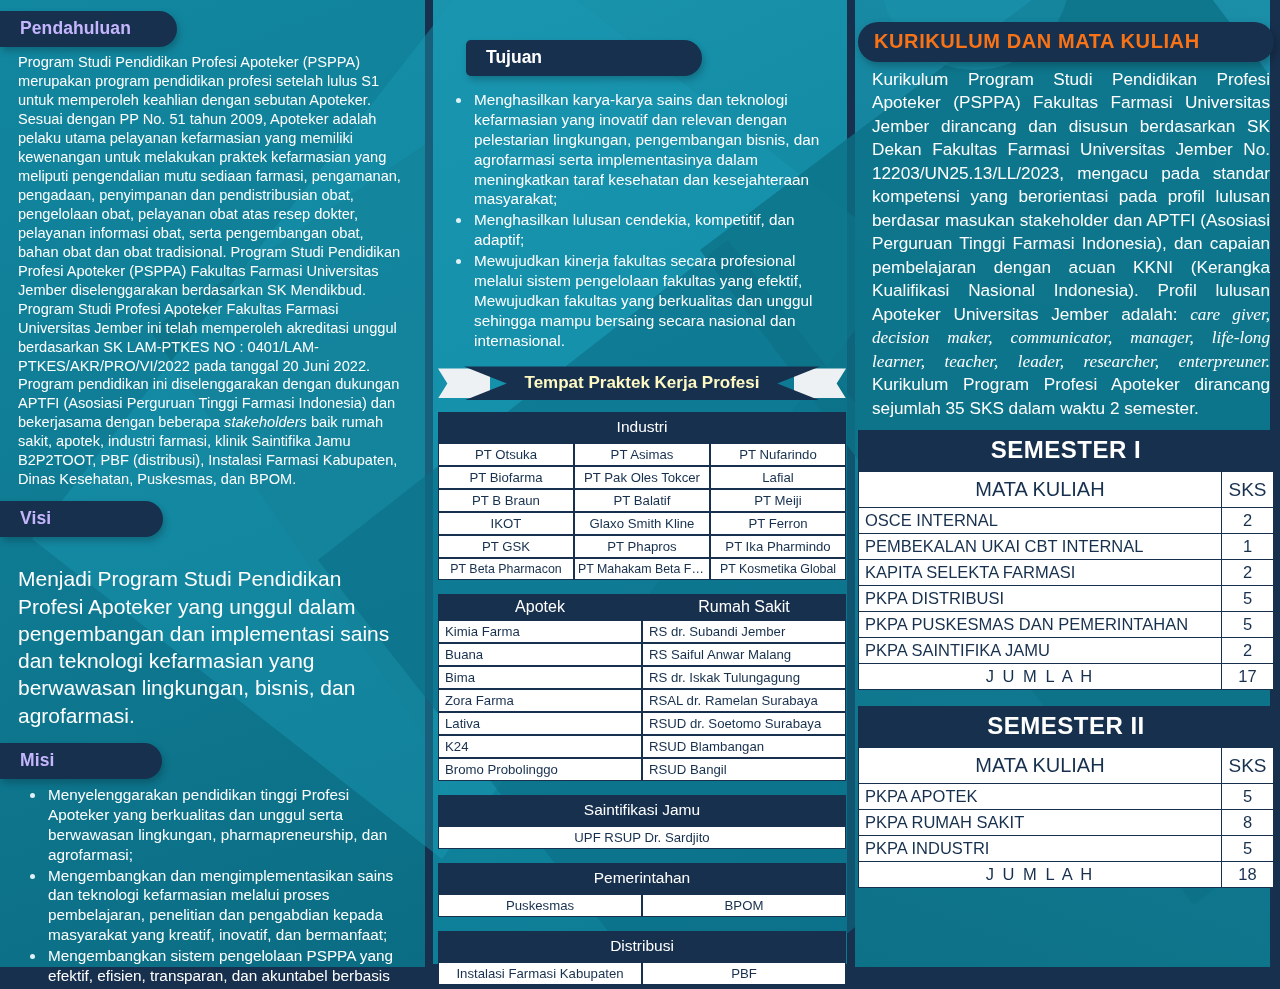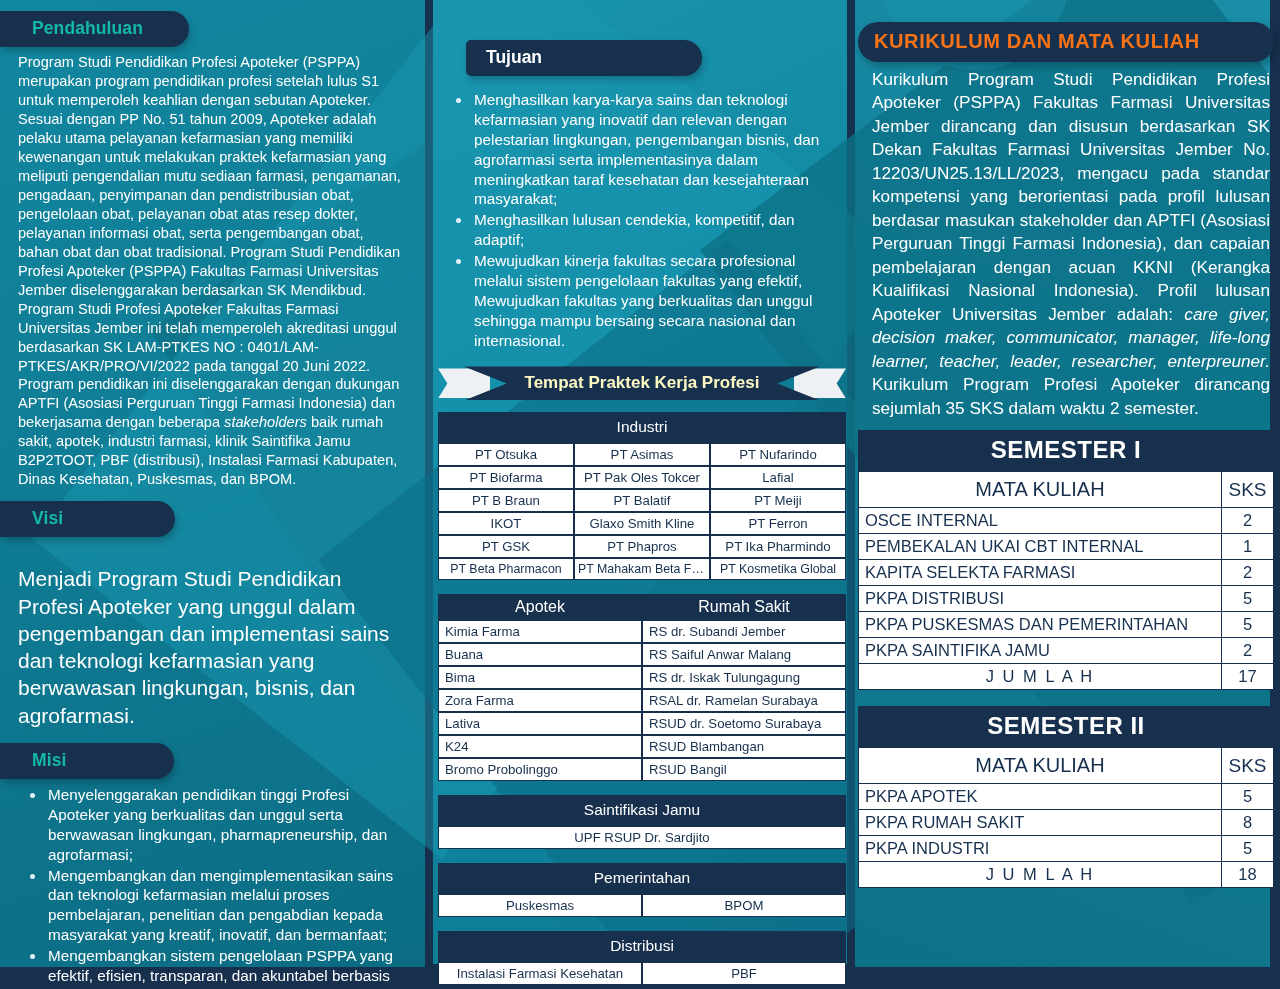--- a/index.html
+++ b/index.html
@@ -70,24 +70,24 @@
   
   .col{ position:absolute; top:0; height:989px; }
   .col-left{ left:0; width:430px; padding:0 18px 0 0; }
   .col-mid{ left:432px; width:420px; }
   .col-right{ left:858px; width:416px; }
 
   
   .pill{
     display:inline-block;
     background:#17304e;
-    color:#14b8a6;
+    color:#c4b5fd;
     font-weight:bold;
     font-size:17.5px;
-    padding:7px 46px 8px 32px;
+    padding:7px 46px 8px 20px;
     border-radius:0 22px 22px 0;
     box-shadow:2px 4px 7px rgba(0,0,0,.22);
     letter-spacing:.1px;
   }
   .pill-wrap{ margin:0 0 6px 0; }
 
   
   .pill2{
     display:inline-block;
     background:#17304e;
@@ -229,21 +229,21 @@
   table.sem tr.total td{ text-align:center; letter-spacing:2px; }
   table.sem tr.total td.sks{ letter-spacing:0; }
 
   .right-body{
     color:#ffffff;
     font-size:17.2px;
     line-height:1.365;
     text-align:justify;
     padding:6px 4px 10px 14px;
   }
-  .right-body i{ font-style:italic; }
+  .right-body i{ font-style:italic;font-family:Liberation Serif, serif; }
 </style>
 </head>
 <body>
 
 <div class="page">
 
   <div class="bg-deco deco-left-wash"></div>
   <div class="bg-deco deco-left-diag"></div>
   <div class="bg-deco deco-mid-navy"></div>
   <div class="bg-deco deco-mid-teal"></div>
@@ -396,21 +396,21 @@
         </tr>
       </tbody>
         </table>
 
       <table class="tbl">
         <tbody>
             <tr>
           <td class="cap" colspan="2">Distribusi</td>
         </tr>
         <tr>
-          <td>Instalasi Farmasi Kesehatan</td>
+          <td>Instalasi Farmasi Kabupaten</td>
           <td>PBF</td>
         </tr>
       </tbody>
         </table>
 
     </div>
   </div>
 
   <div class="col col-right">
 

